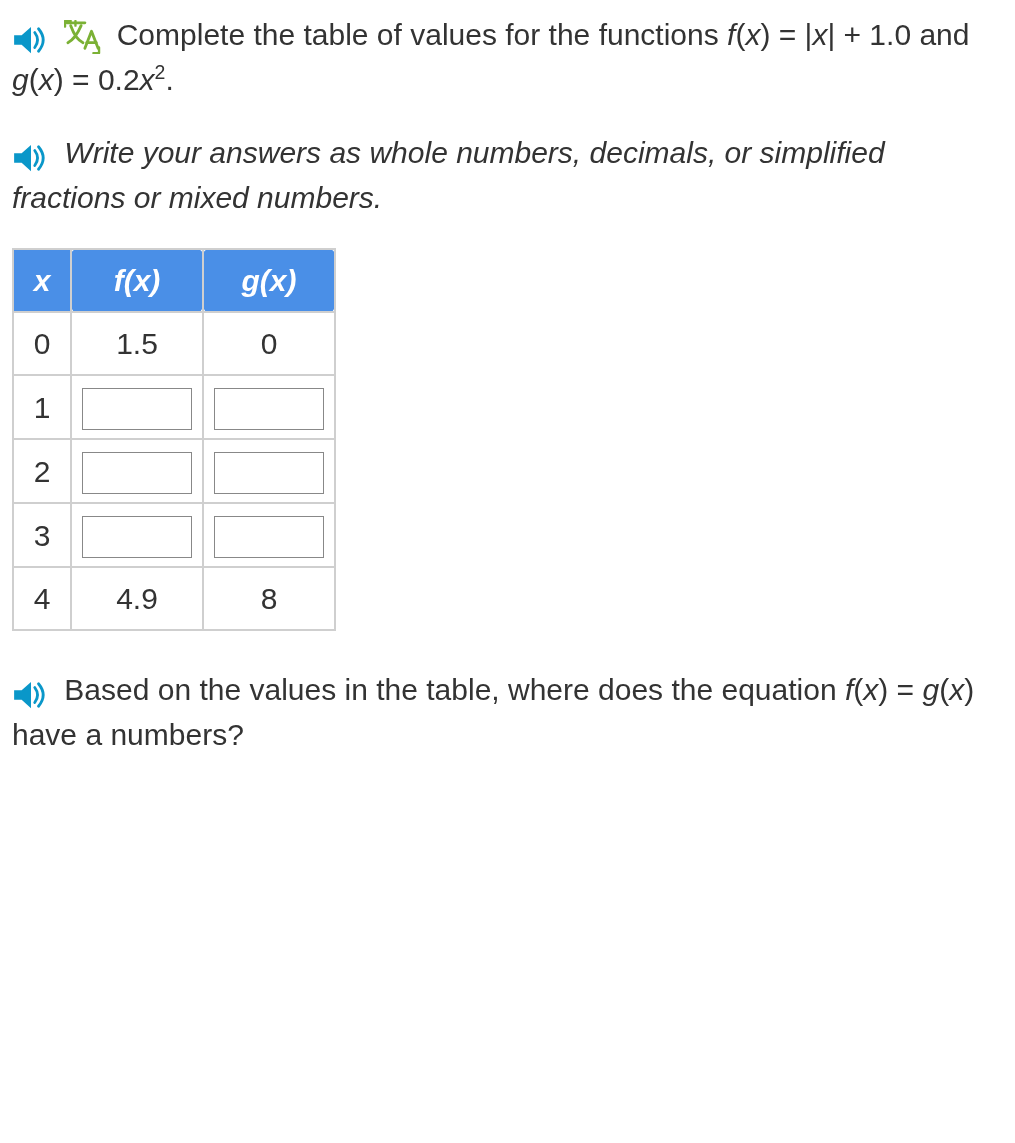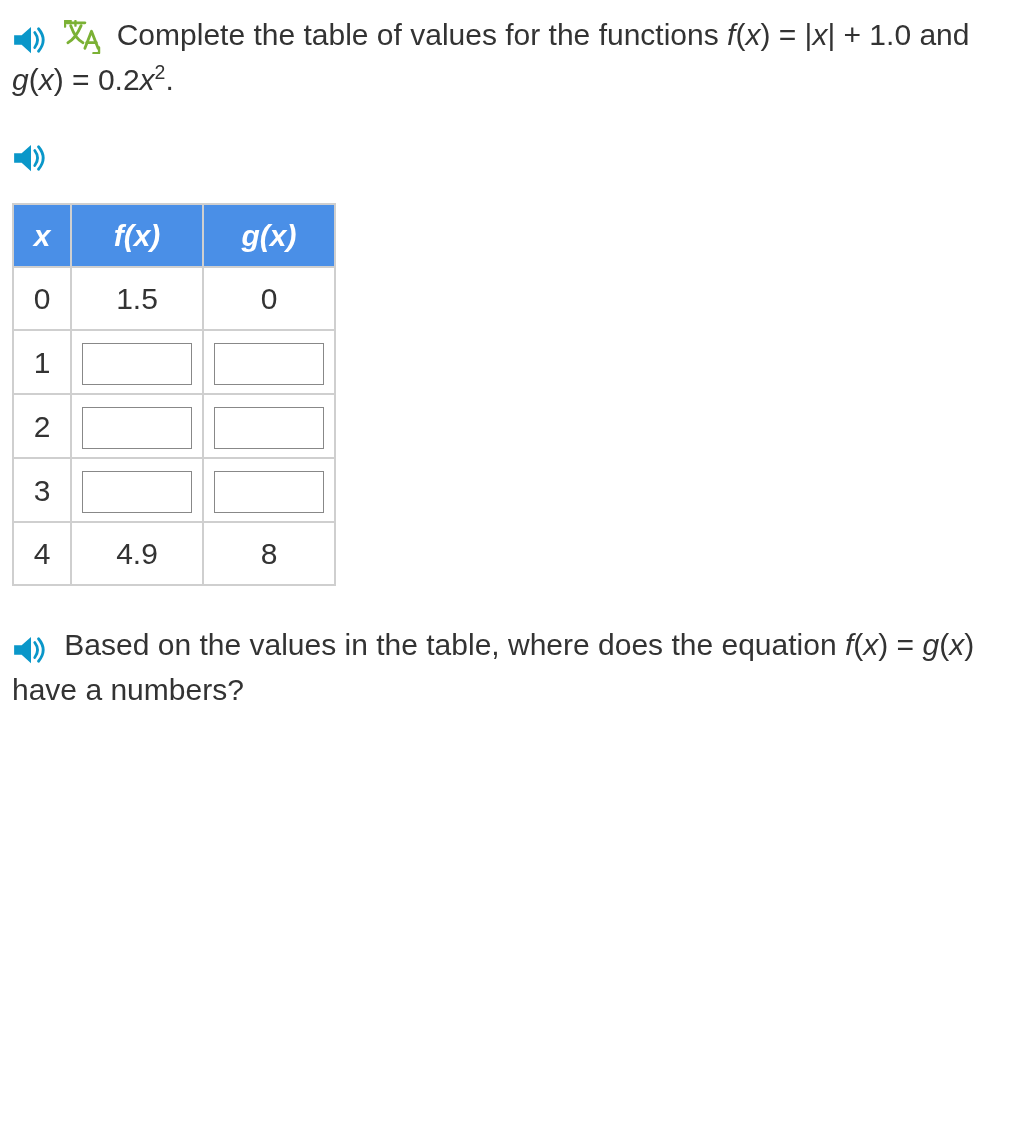--- a/index.html
+++ b/index.html
@@ -63,20 +63,21 @@
     }
     table.values th:first-child {
       min-width: 58px;
     }
     table.values td.fcol, table.values td.gcol {
       min-width: 130px;
       margin-top: 24px;
     }
     table.values th.fcol, table.values th.gcol {
       min-width: 130px;
+      border-radius: 6px;
     }
     .input-cell {
       border: 1px solid #888;
       background: #fff;
       width: 110px;
       height: 42px;
       display: inline-block;
       font-size: 26px;
       text-align: center;
       vertical-align: middle;
@@ -112,20 +113,21 @@
 </div>
 
 <div class="para hint">
   <span class="speaker-icon">
     <svg viewBox="0 0 40 32" width="38" height="30">
       <polygon points="2,11 10,11 20,2 20,30 10,21 2,21" fill="#0a97c9"></polygon>
       <path d="M24,8 Q30,16 24,24" stroke="#0a97c9" stroke-width="3" fill="none" stroke-linecap="round"></path>
       <path d="M28,4 Q38,16 28,28" stroke="#0a97c9" stroke-width="3" fill="none" stroke-linecap="round"></path>
     </svg>
   </span>
+  <span>Write your answers as whole numbers, decimals, or simplified fractions or mixed numbers.</span>
 </div>
 
 <table class="values">
   <thead>
     <tr>
       <th>x</th>
       <th class="fcol">f(x)</th>
       <th class="gcol">g(x)</th>
     </tr>
   </thead>

